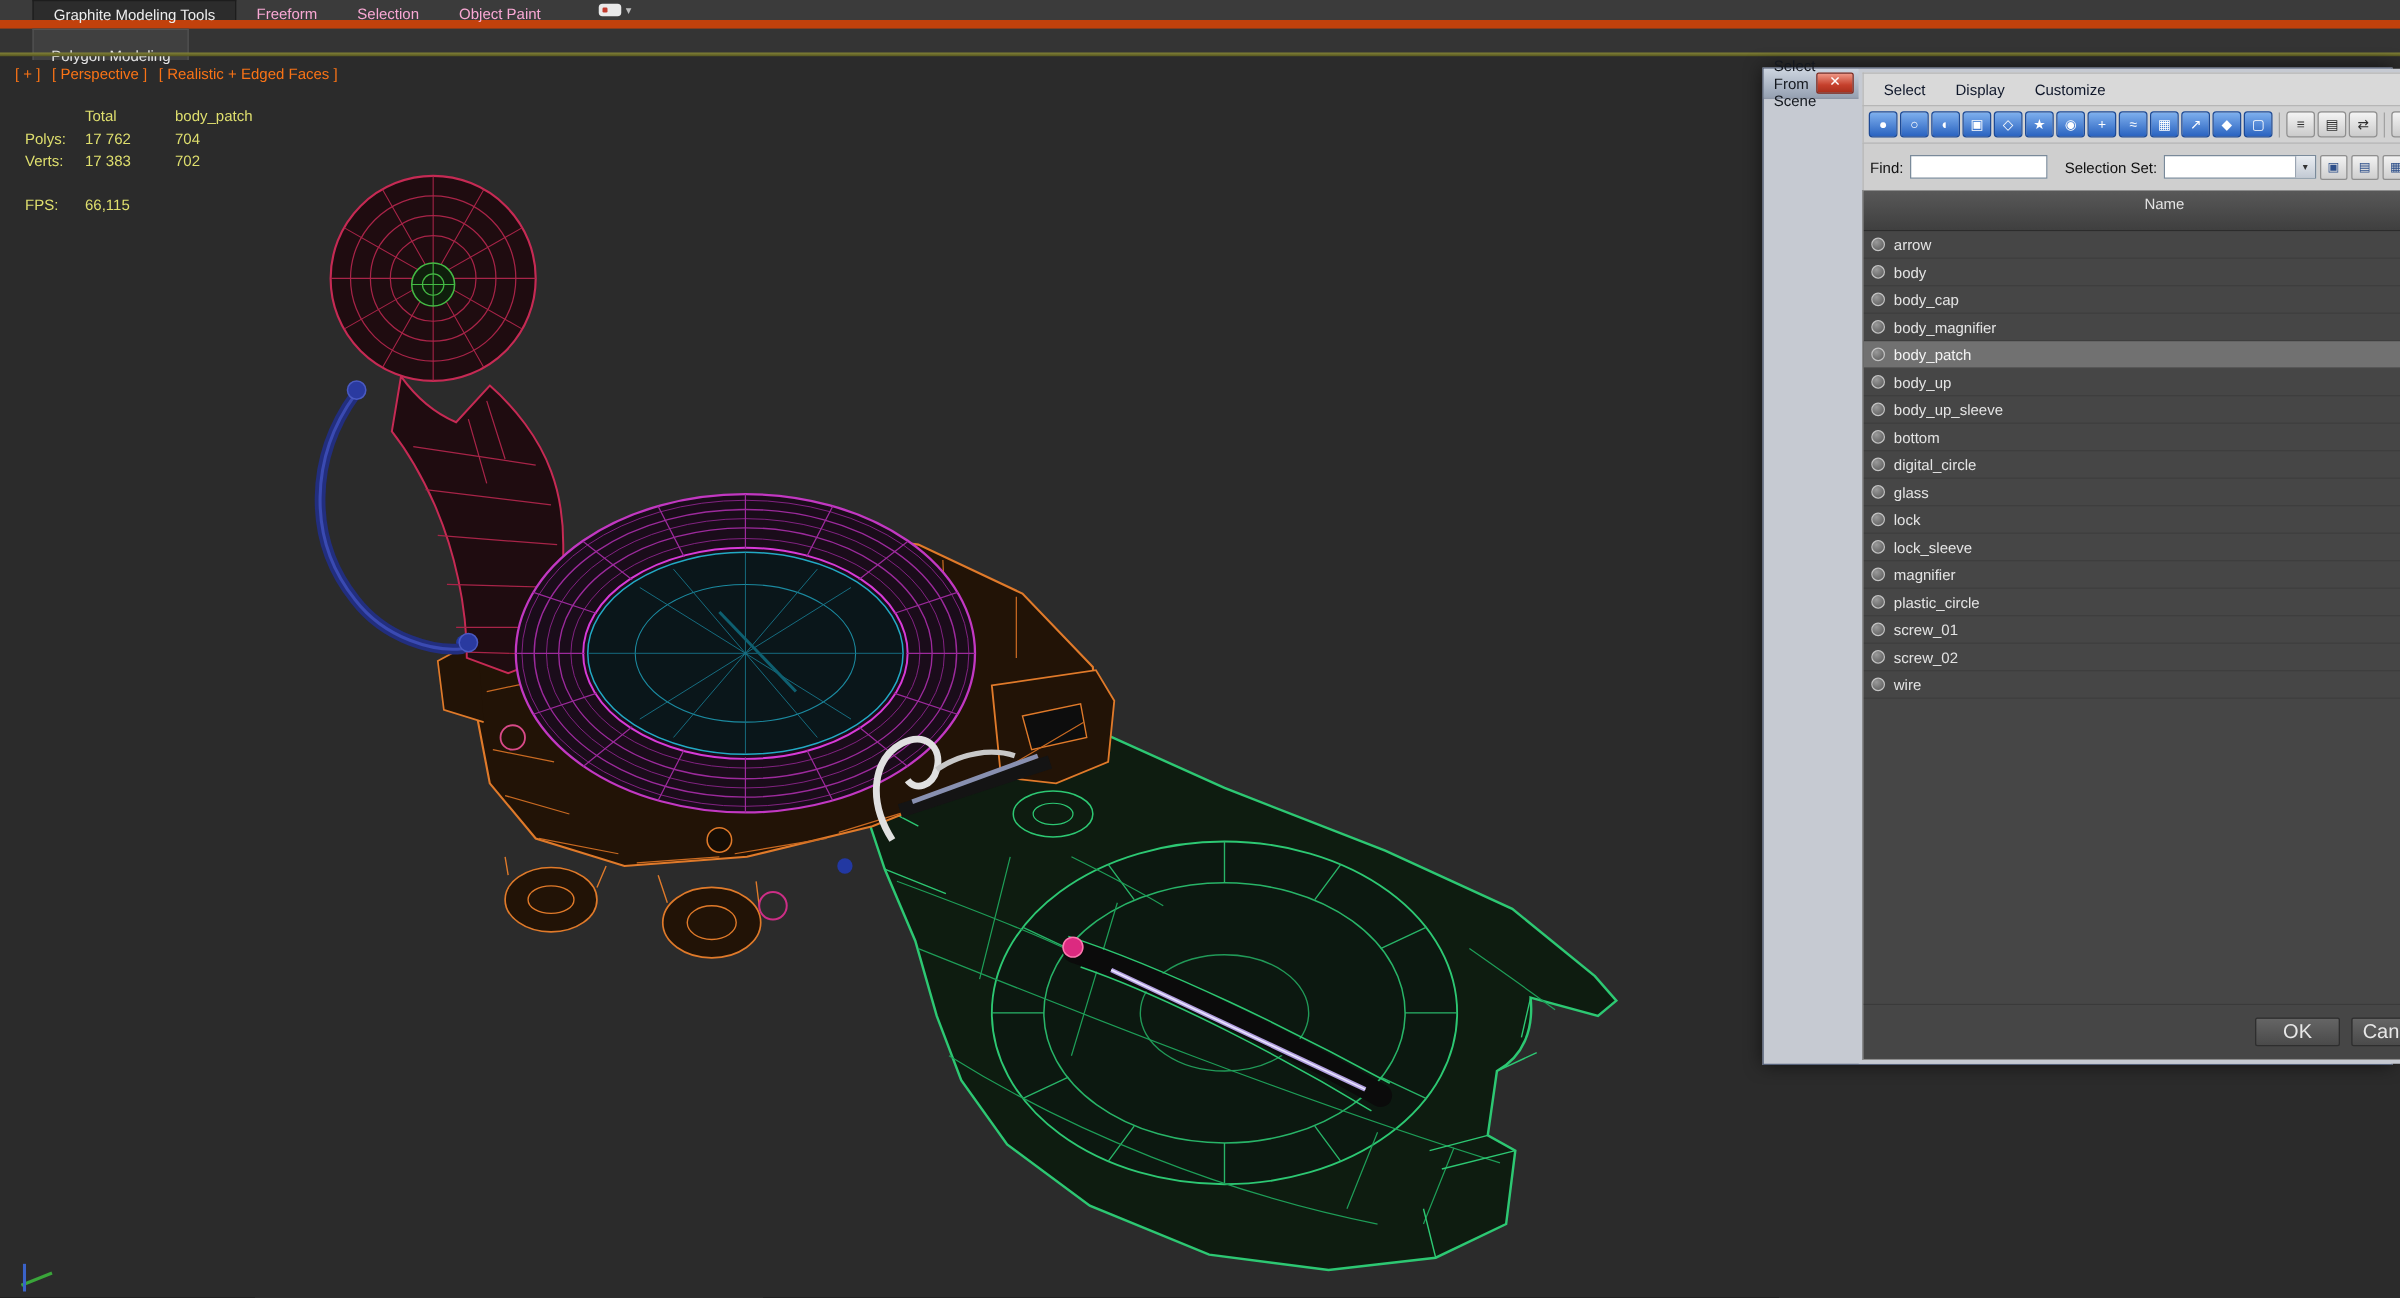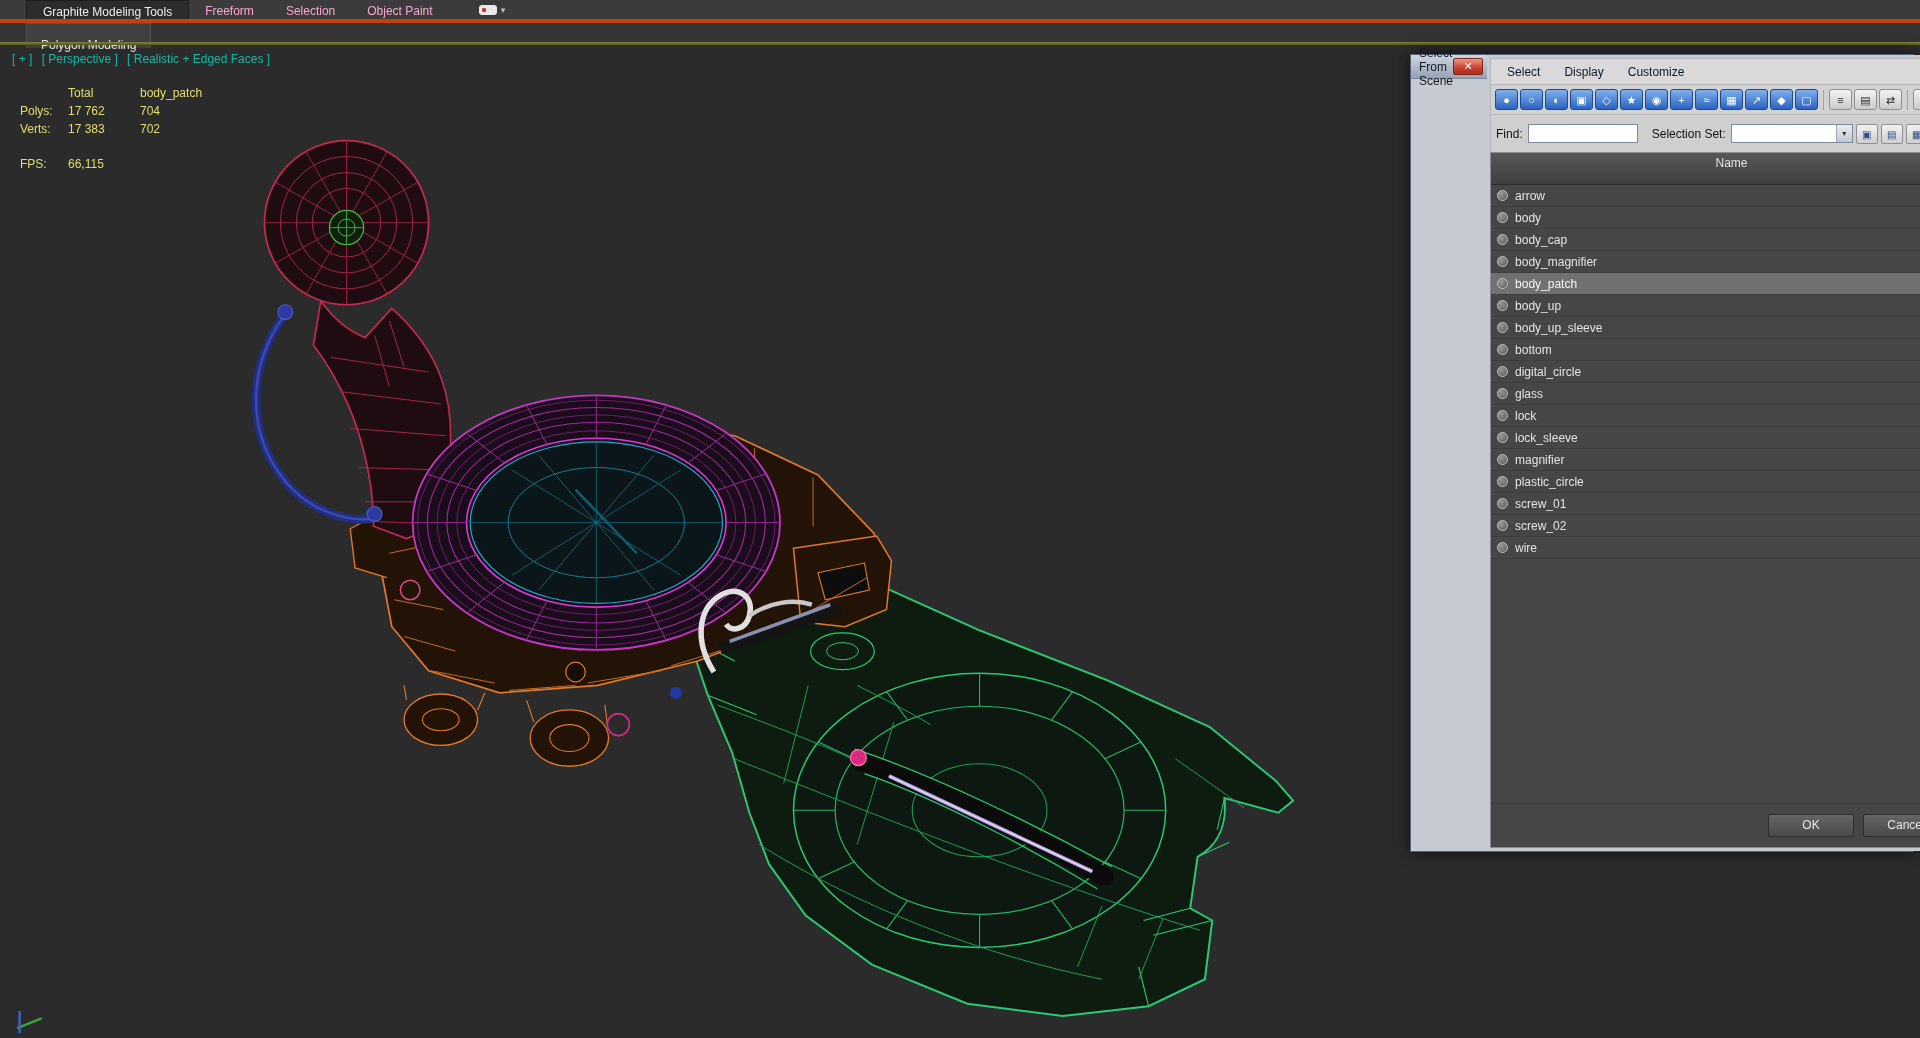--- a/index.html
+++ b/index.html
@@ -2,35 +2,35 @@
 <html><head>
 <meta charset="utf-8">
 <style>
   html,body{margin:0;padding:0;background:#1a1a1a;}
   *{box-sizing:border-box;}
   .screen{position:relative;width:1920px;height:1038px;overflow:hidden;
           background:#2b2b2b;font-family:"Liberation Sans",sans-serif;}
 
   
   .ribbon1{position:absolute;left:0;top:0;width:100%;height:23px;background:#3b3b3b;
-           display:flex;align-items:stretch;padding-left:26px;border-bottom:4px solid #c2410c;}
+           display:flex;align-items:stretch;padding-left:26px;border-bottom:7px solid #c2410c;}
   .rtab{padding:0 16px;line-height:22px;font-size:12px;color:#f9a8d4;cursor:default;}
   .rtab.active{background:#2c2c2c;color:#ededed;border:1px solid #1d1d1d;border-bottom:none;}
   .ribbon-config{display:flex;align-items:center;margin-left:30px;gap:4px;}
   .rc-shape{width:18px;height:10px;background:#e9e9e9;border-radius:3px;position:relative;}
   .rc-shape:after{content:"";position:absolute;left:3px;top:3px;width:4px;height:4px;background:#c23b2e;border-radius:1px;}
   .rc-arrow{color:#bdbdbd;font-size:9px;}
   .ribbon2{position:absolute;left:0;top:23px;width:100%;height:19px;background:#343434;
            display:flex;align-items:stretch;padding-left:26px;}
   .subtab{padding:12px 14px;line-height:19px;font-size:12px;color:#e4e4e4;background:#404040;border:1px solid #525252;border-bottom:none;}
   .accent{position:absolute;left:0;top:42px;width:100%;height:3px;
           background:linear-gradient(#83833a,#55551e);}
 
   
-  .vplabel{position:absolute;left:12px;top:52px;font-size:12px;color:#14b8a6;z-index:3;}
+  .vplabel{position:absolute;left:12px;top:52px;font-size:12px;color:#f97316;z-index:3;}
   .vplabel span{margin-right:6px;cursor:default;}
   .stats{position:absolute;left:20px;top:84px;font-size:12px;color:#dfdf6e;z-index:3;line-height:18px;}
   .srow{display:flex;}
   .srow .c0{width:48px;}
   .srow .c1{width:72px;}
   .srow .c2{width:90px;}
   .sfps{margin-top:17px;}
   svg.vpcanvas{position:absolute;left:0;top:44px;z-index:1;}
 
   
@@ -76,21 +76,21 @@
             border-bottom:1px solid #3e3e3e;color:#e4e4e4;font-size:12px;}
   .list-row.selected{background:#717171;color:#f4f4f4;}
   .obj-icon{width:11px;height:11px;border:1px solid #c4c4c4;border-radius:50%;flex:0 0 auto;
             background:radial-gradient(circle at 35% 30%, #9a9a9a, #565656);}
   .vscroll{position:absolute;right:1px;top:0;bottom:0;width:10px;background:#5a5a5a;border-left:1px solid #3c3c3c;}
   .varrow{height:12px;background:#7e7e7e;font-size:6px;color:#222;text-align:center;line-height:12px;}
   .varrow.down{position:absolute;bottom:0;left:0;right:0;}
   .vthumb{position:absolute;left:0;right:0;top:13px;height:74px;background:#8f8f8f;border:1px solid #a2a2a2;}
   .bottom{height:44px;background:#464646;border-top:1px solid #3a3a3a;display:flex;align-items:center;
           justify-content:flex-end;gap:9px;padding-right:16px;}
-  .btn{width:86px;height:23px;font-size:12px;color:#e8e8e8;background:linear-gradient(#656565,#4a4a4a);
+  .btn{width:68px;height:23px;font-size:16px;color:#e8e8e8;background:linear-gradient(#656565,#4a4a4a);
        border:1px solid #2e2e2e;border-radius:2px;text-align:center;line-height:21px;cursor:default;}
 </style>
 </head>
 <body>
 
 <div class="screen">
 
   <div class="ribbon1">
 
     <div class="rtab active">Graphite Modeling Tools</div>

